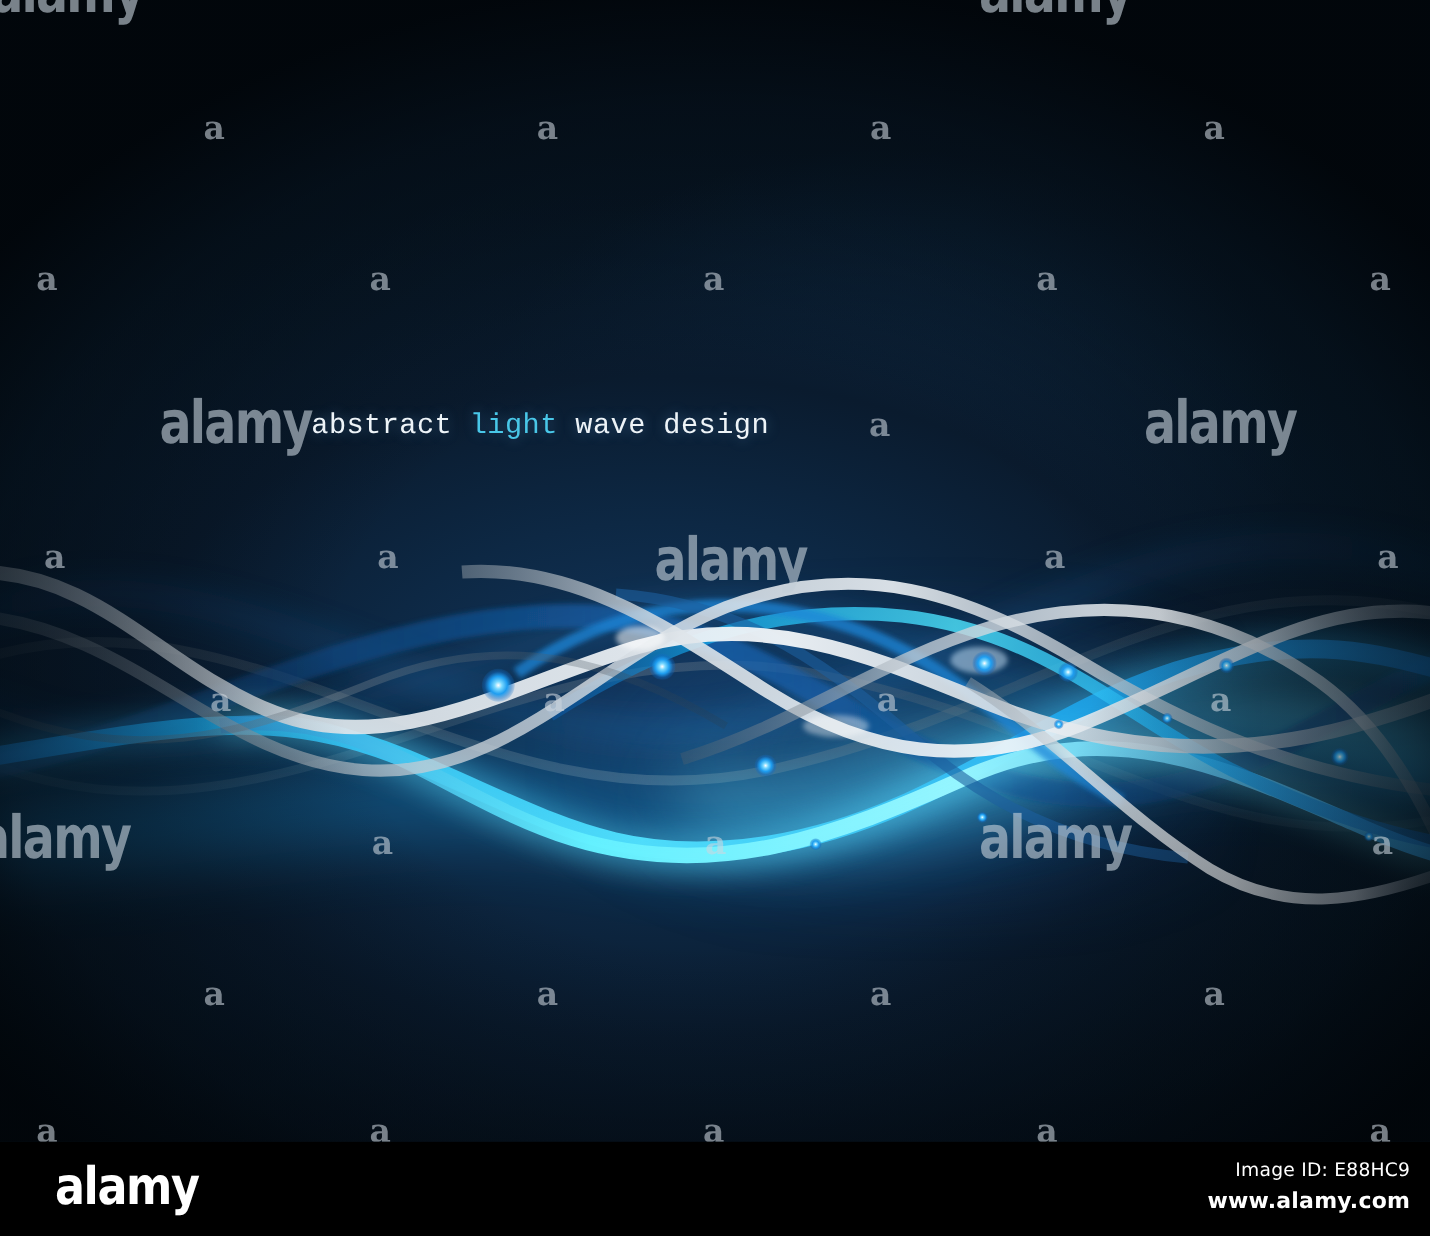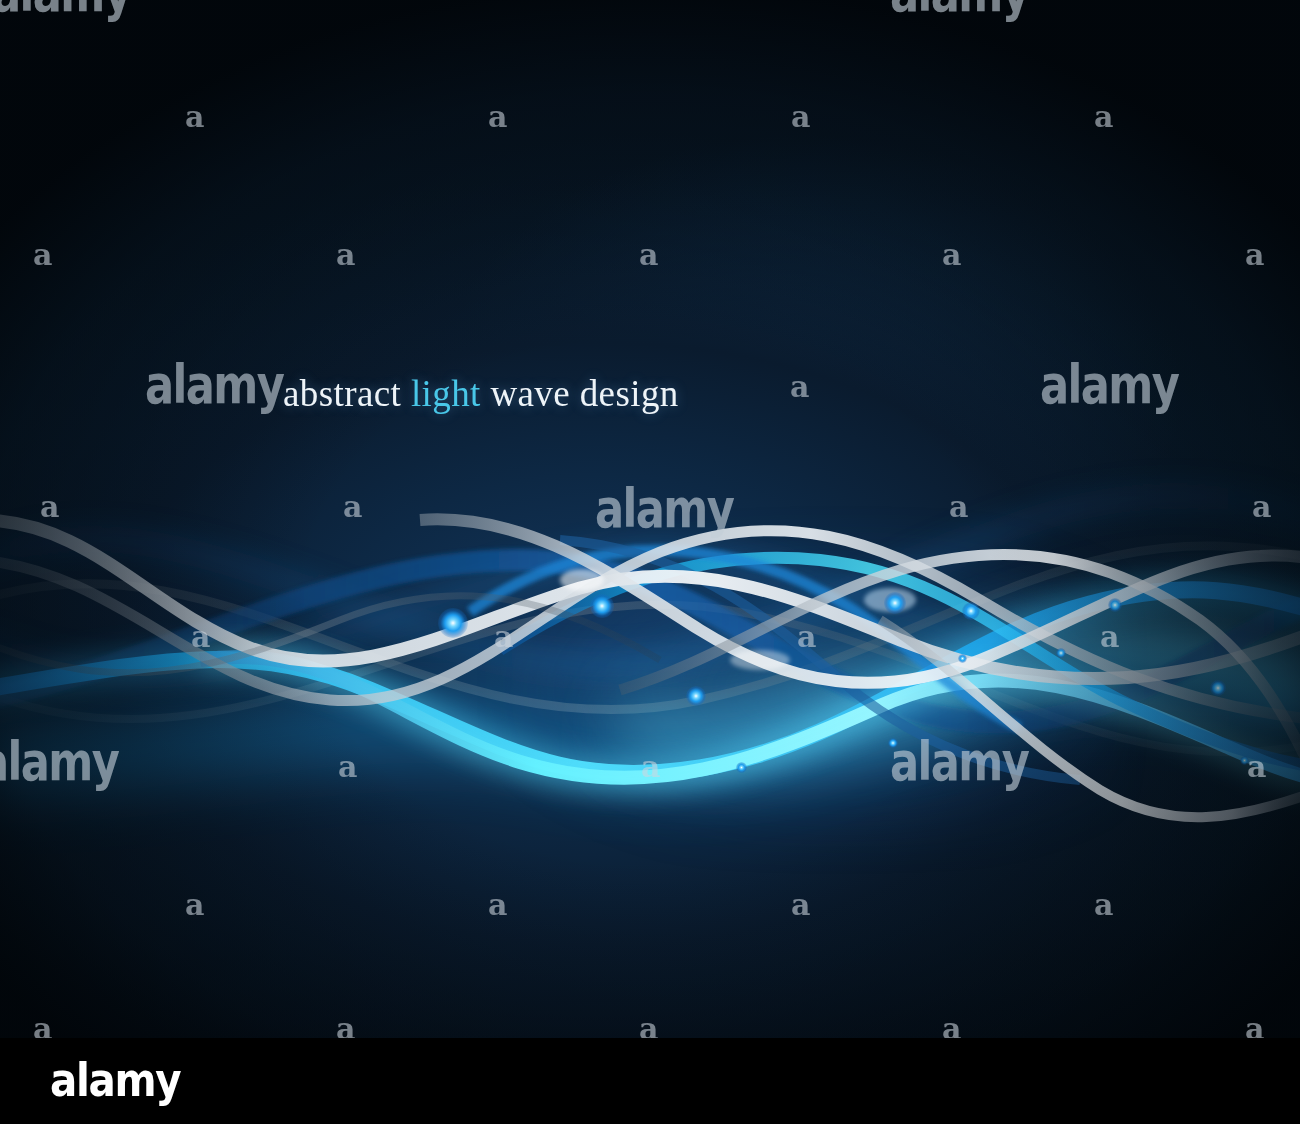--- a/index.html
+++ b/index.html
@@ -74,22 +74,22 @@
     color: rgba(196,207,217,0.62);
     transform: scaleX(0.80);
     transform-origin: left center;
     user-select: none;
   }
 
   
   #headline {
     position: absolute;
     left: 283px; top: 372px;
-    font-family: Liberation Serif, serif;
-    font-size: 37px;
+    font-family: Liberation Mono, monospace;
+    font-size: 26px;
     letter-spacing: 0.4px;
     white-space: nowrap;
     color: #eef4f8;
     text-shadow: 0 0 12px rgba(120,190,255,0.35);
   }
   #headline .hl-accent { color: #49c7e8; }
 
   
   #footer {
     position: absolute;
@@ -296,15 +296,19 @@
       <div class="wm-a" style="left:33px;   top:1014px;">a</div>
       <div class="wm-a" style="left:336px;  top:1014px;">a</div>
       <div class="wm-a" style="left:639px;  top:1014px;">a</div>
       <div class="wm-a" style="left:942px;  top:1014px;">a</div>
       <div class="wm-a" style="left:1245px; top:1014px;">a</div>
     </div>
   </div>
 
   <div id="footer">
     <div id="footer-logo">alamy</div>
+    <div id="footer-meta">
+      <div id="footer-imageid">Image ID: E88HC9</div>
+      <div id="footer-url">www.alamy.com</div>
+    </div>
   </div>
 
 </div>
 
 </body></html>

